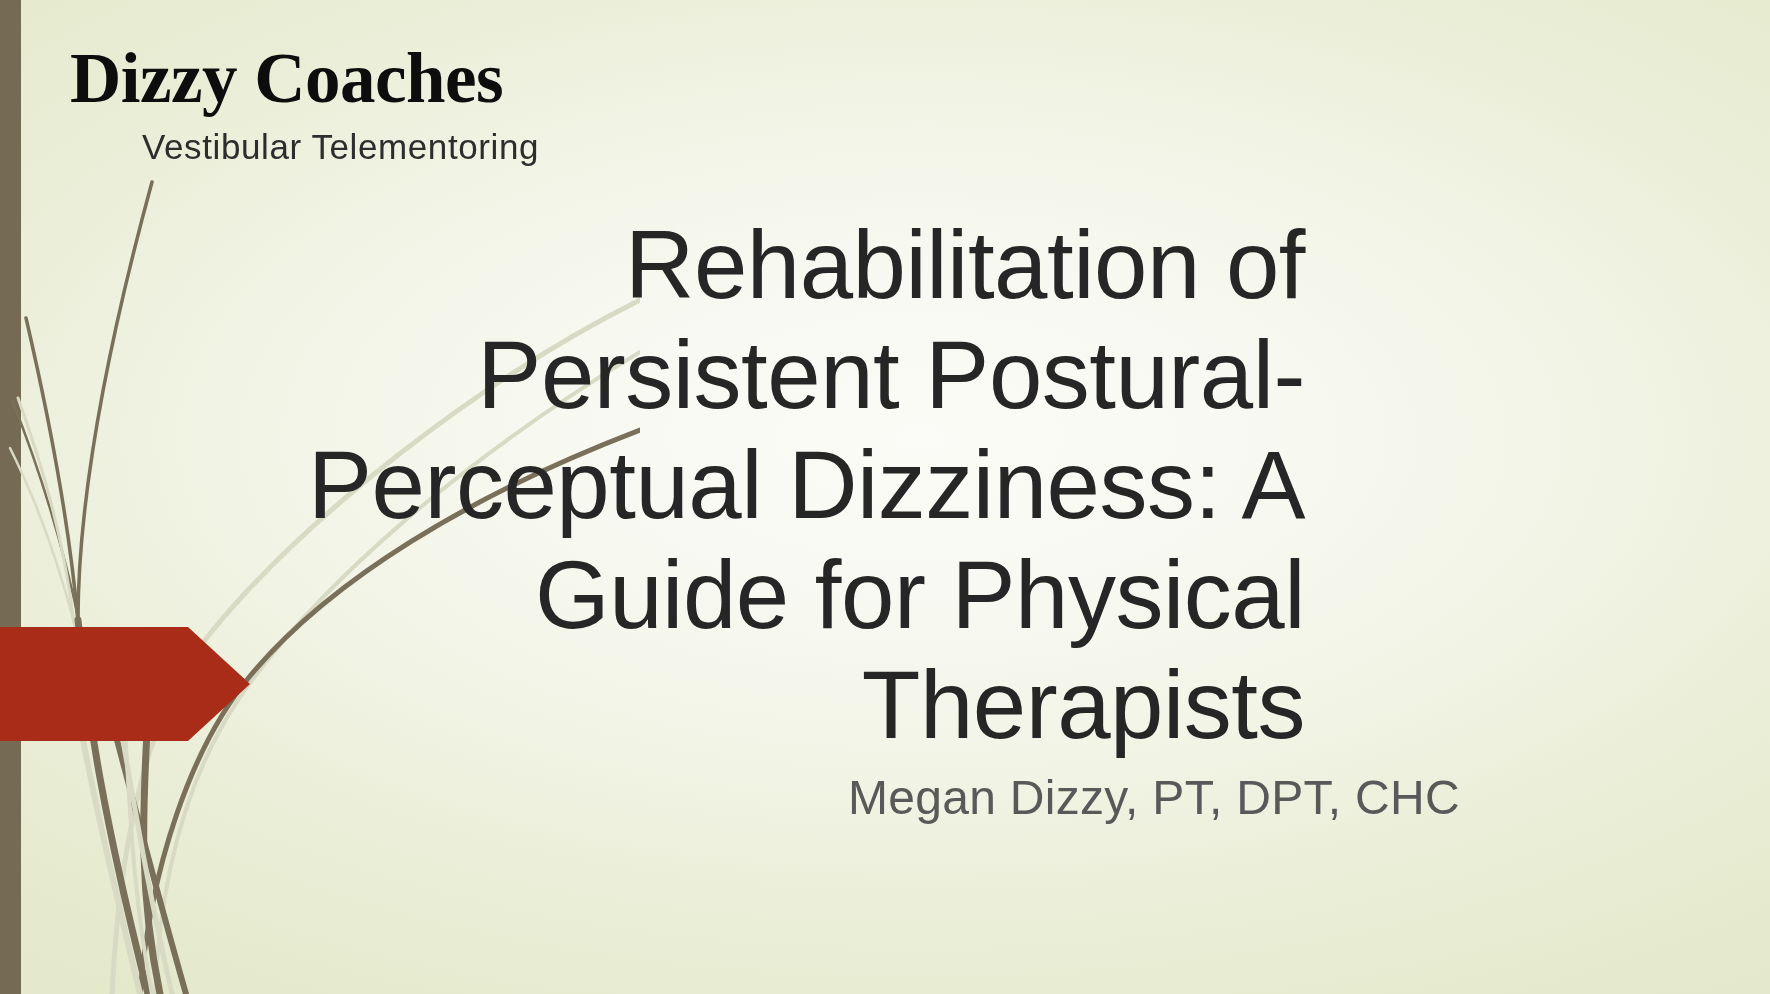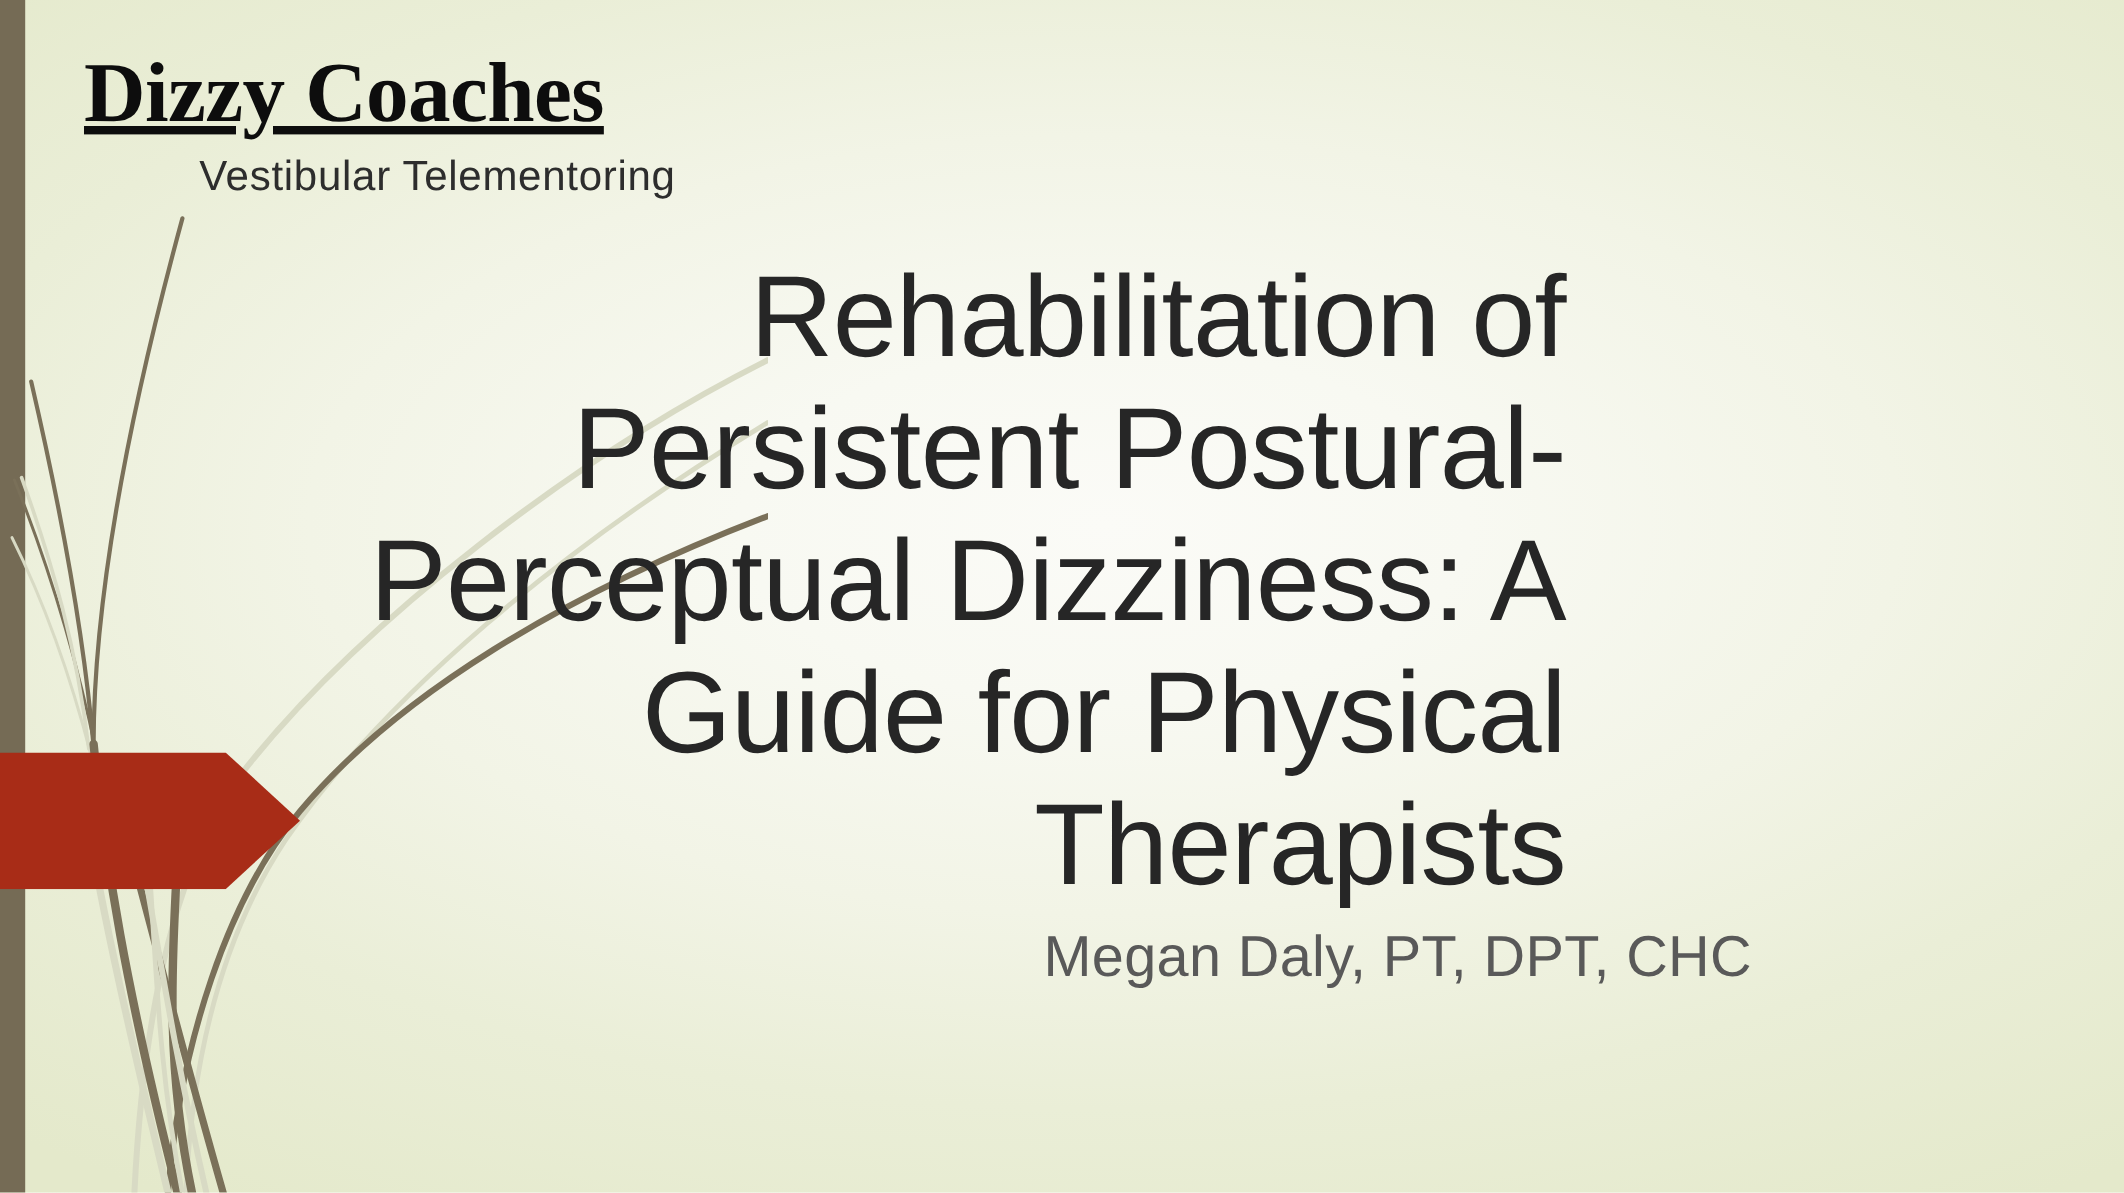--- a/index.html
+++ b/index.html
@@ -60,29 +60,28 @@
   }
   .logo-title {
     font-family: "Liberation Serif", serif;
     font-weight: bold;
     font-size: 71px;
     line-height: 1.02;
     letter-spacing: -0.5px;
     color: #0d0d0d;
     margin: 0;
     white-space: nowrap;
-    text-decoration: underline;
   }
   .logo-sub {
     font-family: "Liberation Sans", sans-serif;
     font-weight: 300;
     font-size: 35px;
     letter-spacing: 0.6px;
     color: #2d2d2d;
-    margin: 13px 0 0 96px;
+    margin: 13px 0 0 72px;
     white-space: nowrap;
   }
 
   
   .title-box {
     position: absolute;
     left: 265px;
     top: 210px;
     width: 1040px;
     text-align: center;
@@ -152,16 +151,16 @@
   <div class="logo-block">
     <div class="logo-title">Dizzy Coaches</div>
     <div class="logo-sub">Vestibular Telementoring</div>
   </div>
 
   <div class="title-box">
     <h1 class="title-text">Rehabilitation of Persistent Postural-Perceptual Dizziness: A Guide for Physical Therapists</h1>
   </div>
 
   <div class="author-box">
-    <p class="author-text">Megan Daly, PT, DPT, CHC</p>
+    <p class="author-text">Megan Dizzy, PT, DPT, CHC</p>
   </div>
 
 </div>
 
 </body></html>

